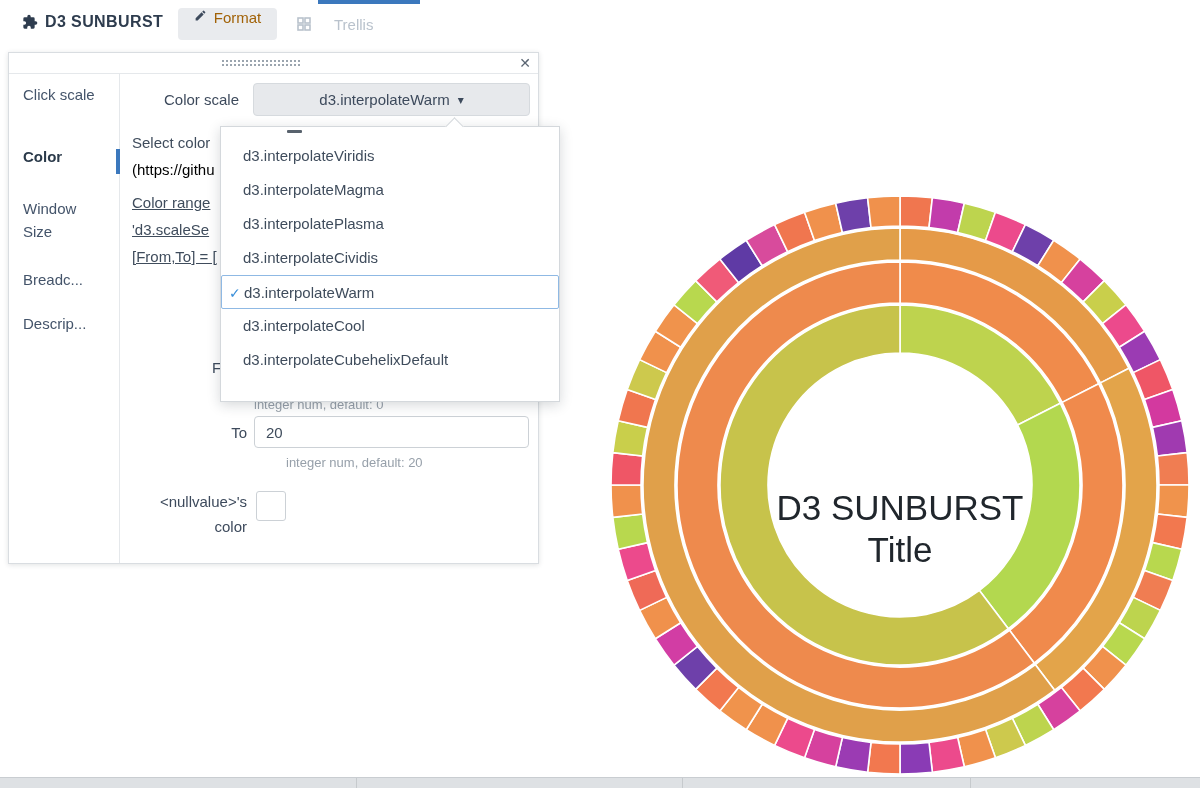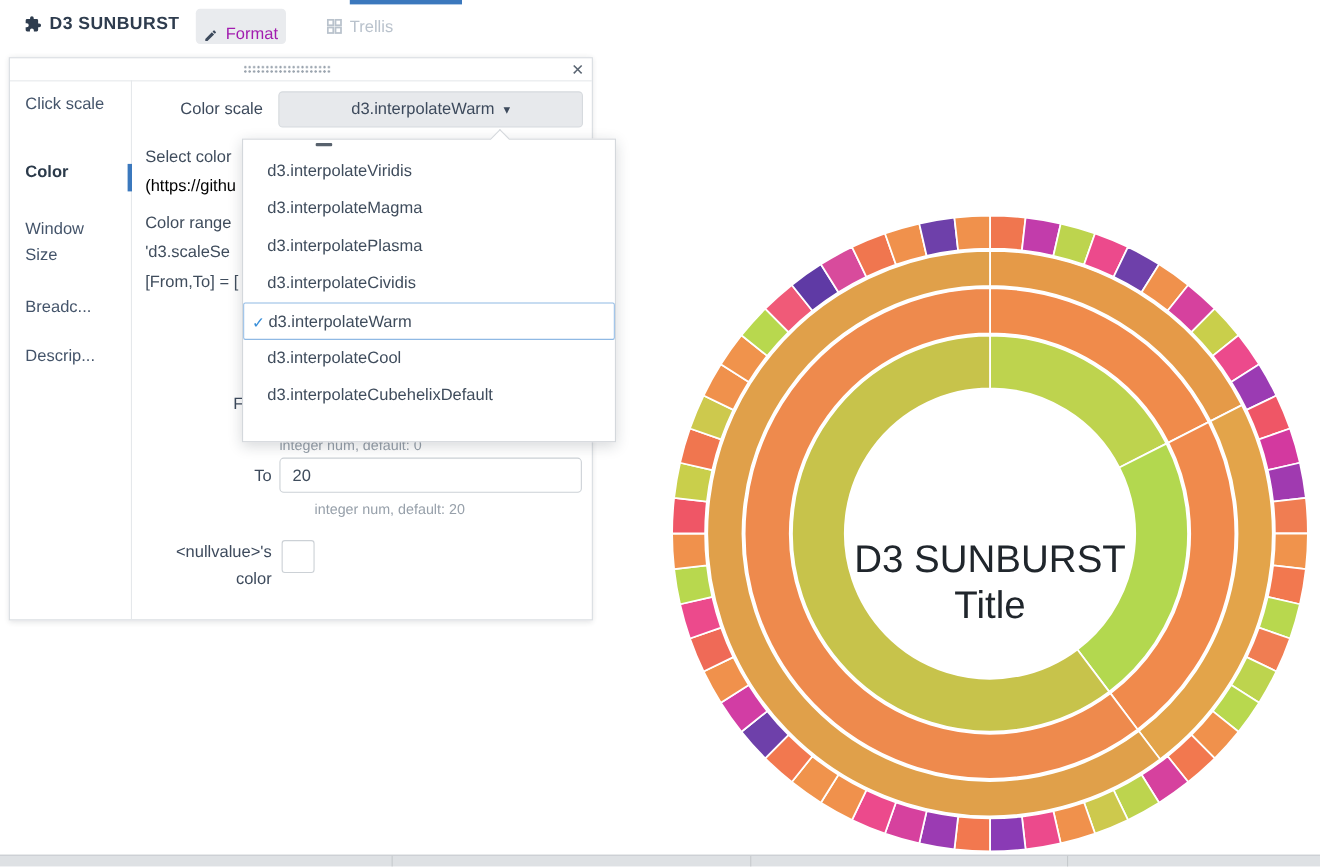--- a/index.html
+++ b/index.html
@@ -3,26 +3,26 @@
 <meta charset="utf-8">
 <style>
   html,body{margin:0;padding:0;background:#fff;}
   #app{position:relative;width:1200px;height:788px;overflow:hidden;
        font-family:"Liberation Sans","DejaVu Sans",sans-serif;color:#3f4c5c;background:#fff;}
 
   
   .topbar{position:absolute;left:0;top:0;width:1200px;height:48px;background:#fff;}
   .app-title{position:absolute;left:22px;top:13px;display:flex;align-items:center;gap:7px;
              font-size:16px;font-weight:700;letter-spacing:.4px;color:#2e3c4e;}
-  .btn-format{position:absolute;left:178px;top:8px;width:82px;height:32px;background:#e9ebee;
-              border:none;border-radius:4px;font-size:15px;color:#a21caf;display:flex;
-              align-items:flex-end;justify-content:center;gap:7px;cursor:pointer;
+  .btn-format{position:absolute;left:178px;top:8px;width:99px;height:32px;background:#e9ebee;
+              border:none;border-radius:4px;font-size:15px;color:#a16207;display:flex;
+              align-items:flex-start;justify-content:center;gap:7px;cursor:pointer;
               font-family:inherit;}
   .tab-trellis{position:absolute;left:297px;top:8px;height:32px;display:flex;align-items:center;
-               gap:7px;font-size:15px;color:#b9c2cc;justify-content:flex-end;}
+               gap:23px;font-size:15px;color:#b9c2cc;justify-content:flex-end;}
   .tab-indicator{position:absolute;left:318px;top:0;width:102px;height:4px;background:#3b78bd;}
 
   
   .panel{position:absolute;left:8px;top:52px;width:531px;height:512px;background:#fff;
          border:1px solid #d9dde1;box-shadow:0 1px 5px rgba(40,50,60,.14);box-sizing:border-box;z-index:10;}
   .panel-header{position:absolute;left:0;top:0;width:100%;height:20px;border-bottom:1px solid #e5e8eb;}
   .drag-handle{position:absolute;left:212px;top:6px;width:80px;height:8px;
                background-image:radial-gradient(circle,#9aa4ae 1px,transparent 1.2px);
                background-size:4px 4px;cursor:move;}
   .panel-close{position:absolute;right:7px;top:1px;font-size:14px;color:#5a6572;cursor:pointer;
@@ -196,21 +196,21 @@
     <div class="lbl" style="left:130px;top:38px;width:100px;">Color scale</div>
     <button class="dd-button">
       <span>d3.interpolateWarm</span>
       <span style="font-size:12px;">▾</span>
     </button>
 
     <div class="para" style="top:76px;">
       <span>Select color</span><br>
       <span class="link">(https://githu</span>
     </div>
-    <div class="para" style="top:136px;">
+    <div class="para" style="top:136px;text-decoration:underline;">
       <span>Color range</span><br>
       <span>'d3.scaleSe</span><br>
       <span>[From,To] = [</span>
     </div>
 
     <div class="lbl" style="left:138px;top:306px;width:100px;">From</div>
     <div class="hint" style="top:344px;">integer num, default: 0</div>
 
     <div class="lbl" style="left:138px;top:371px;width:100px;">To</div>
     <input class="text-input" type="text" value="20" style="">

